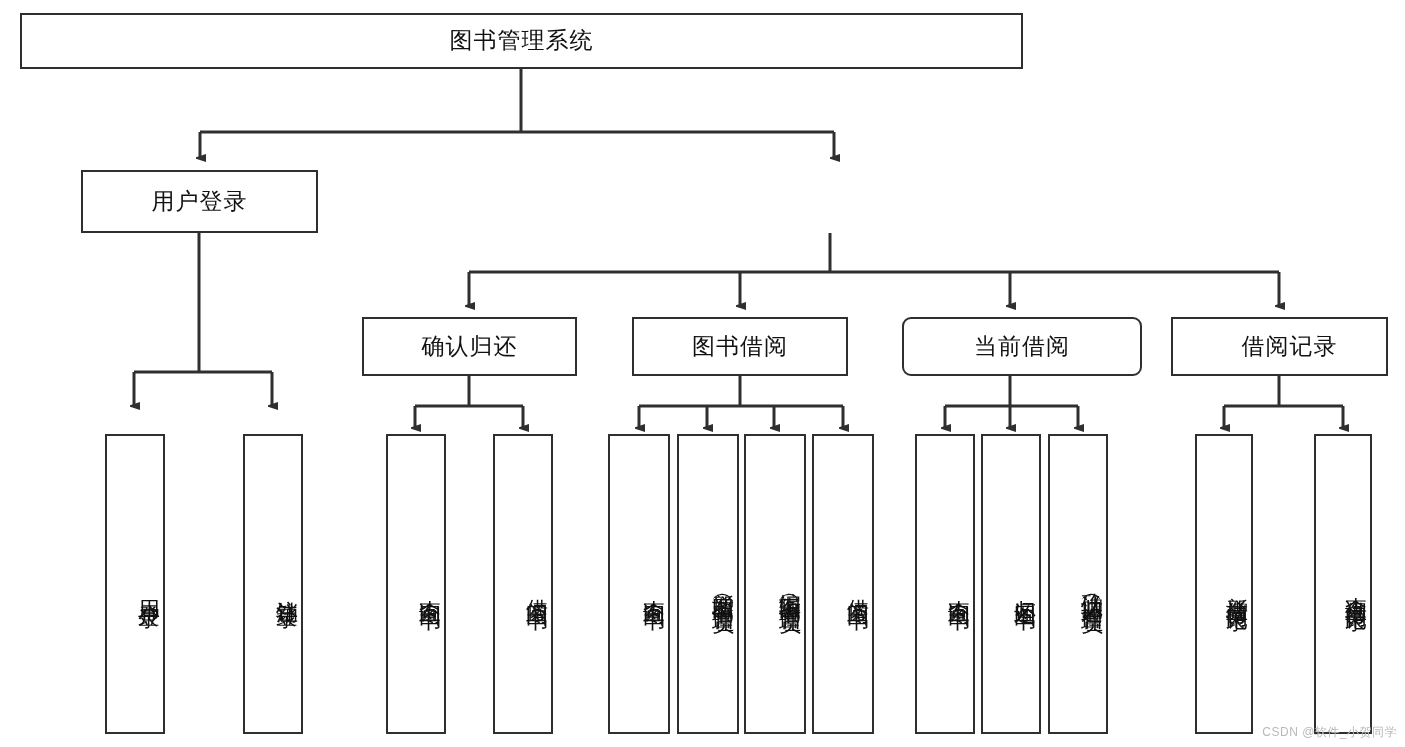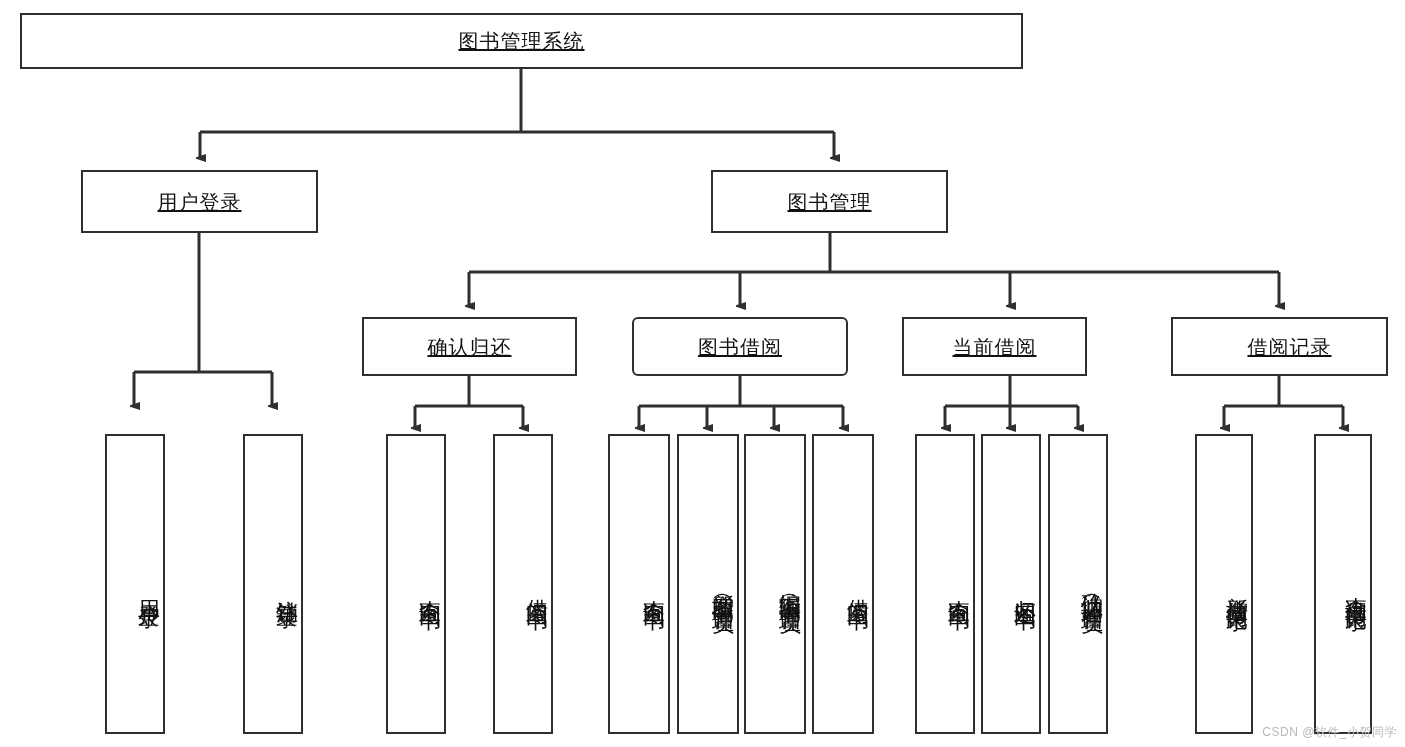--- a/index.html
+++ b/index.html
@@ -27,24 +27,23 @@
     box-sizing:border-box;
     background:#ffffff;
     border:2px solid #2f2f2f;
     display:flex;
     align-items:center;
     justify-content:center;
     color:#111111;
     z-index:2;
   }
   .node.horiz{
-    font-size:20px;
+    font-size:23px;
     letter-spacing:1px;
     line-height:1.1;
-    text-decoration:underline;
   }
   .node.vert{
     writing-mode:vertical-rl;
     text-orientation:upright;
     font-size:22px;
     letter-spacing:3px;
     line-height:1.25;
     padding-top:8px;
     align-items:flex-start;
     justify-content:center;
@@ -133,33 +132,30 @@
   </svg>
 
   <div class="node horiz" style="left:20px; top:13px; width:1003px; height:56px;">
     <span>图书管理系统</span>
   </div>
 
   <div class="node horiz" style="left:81px; top:170px; width:237px; height:63px;">
     <span>用户登录</span>
   </div>
 
-  <div class="node horiz" style="left:711px; top:170px; width:237px; height:63px;">
-    <span>图书管理</span>
-  </div>
 
   <div class="node horiz" style="left:362px; top:317px; width:215px; height:59px;">
     <span>确认归还</span>
   </div>
 
-  <div class="node horiz" style="left:632px; top:317px; width:216px; height:59px;border-radius:6px;">
+  <div class="node horiz" style="left:632px; top:317px; width:216px; height:59px;">
     <span>图书借阅</span>
   </div>
 
-  <div class="node horiz" style="left:902px; top:317px; width:185px; height:59px;">
+  <div class="node horiz" style="left:902px; top:317px; width:240px; height:59px;border-radius:9px;">
     <span>当前借阅</span>
   </div>
 
   <div class="node horiz" style="left:1171px; top:317px; width:217px; height:59px;padding-left:20px;">
     <span>借阅记录</span>
   </div>
 
   <div class="node vert" style="left:105px; top:434px; width:60px; height:300px;">
     <span class="vlabel">用户登录</span>
   </div>

